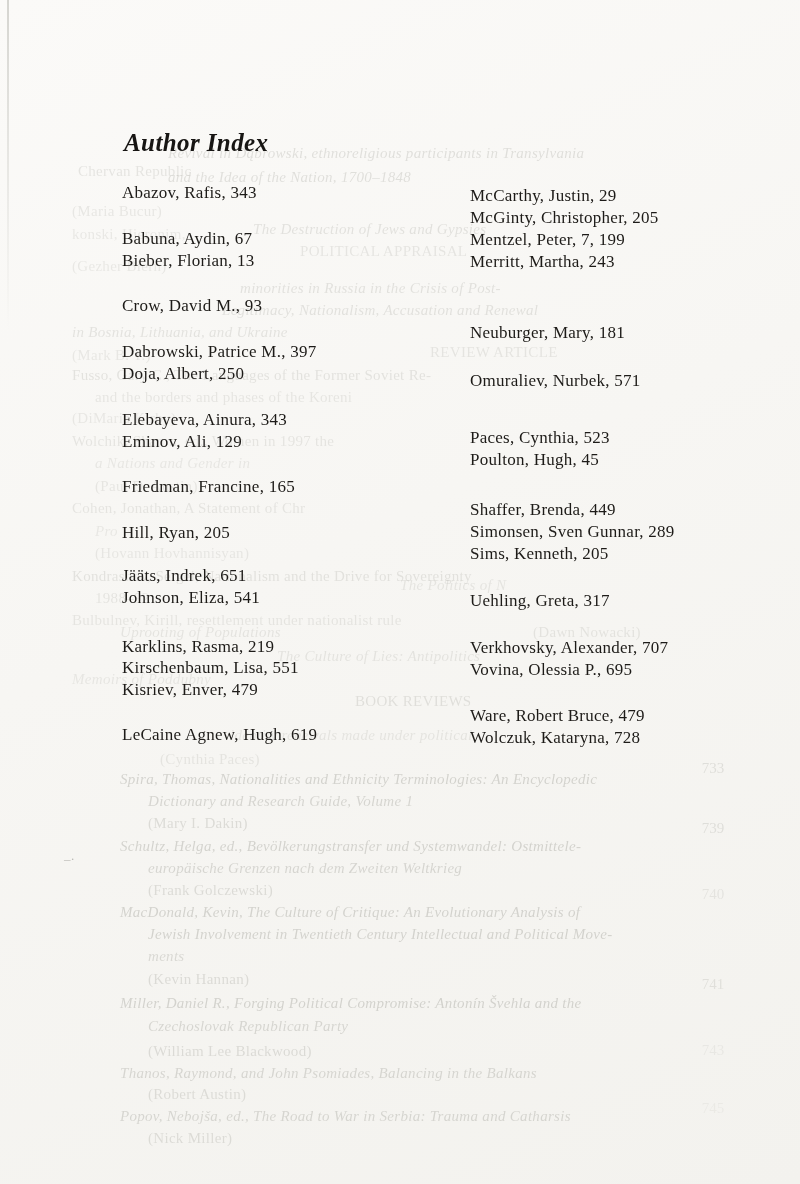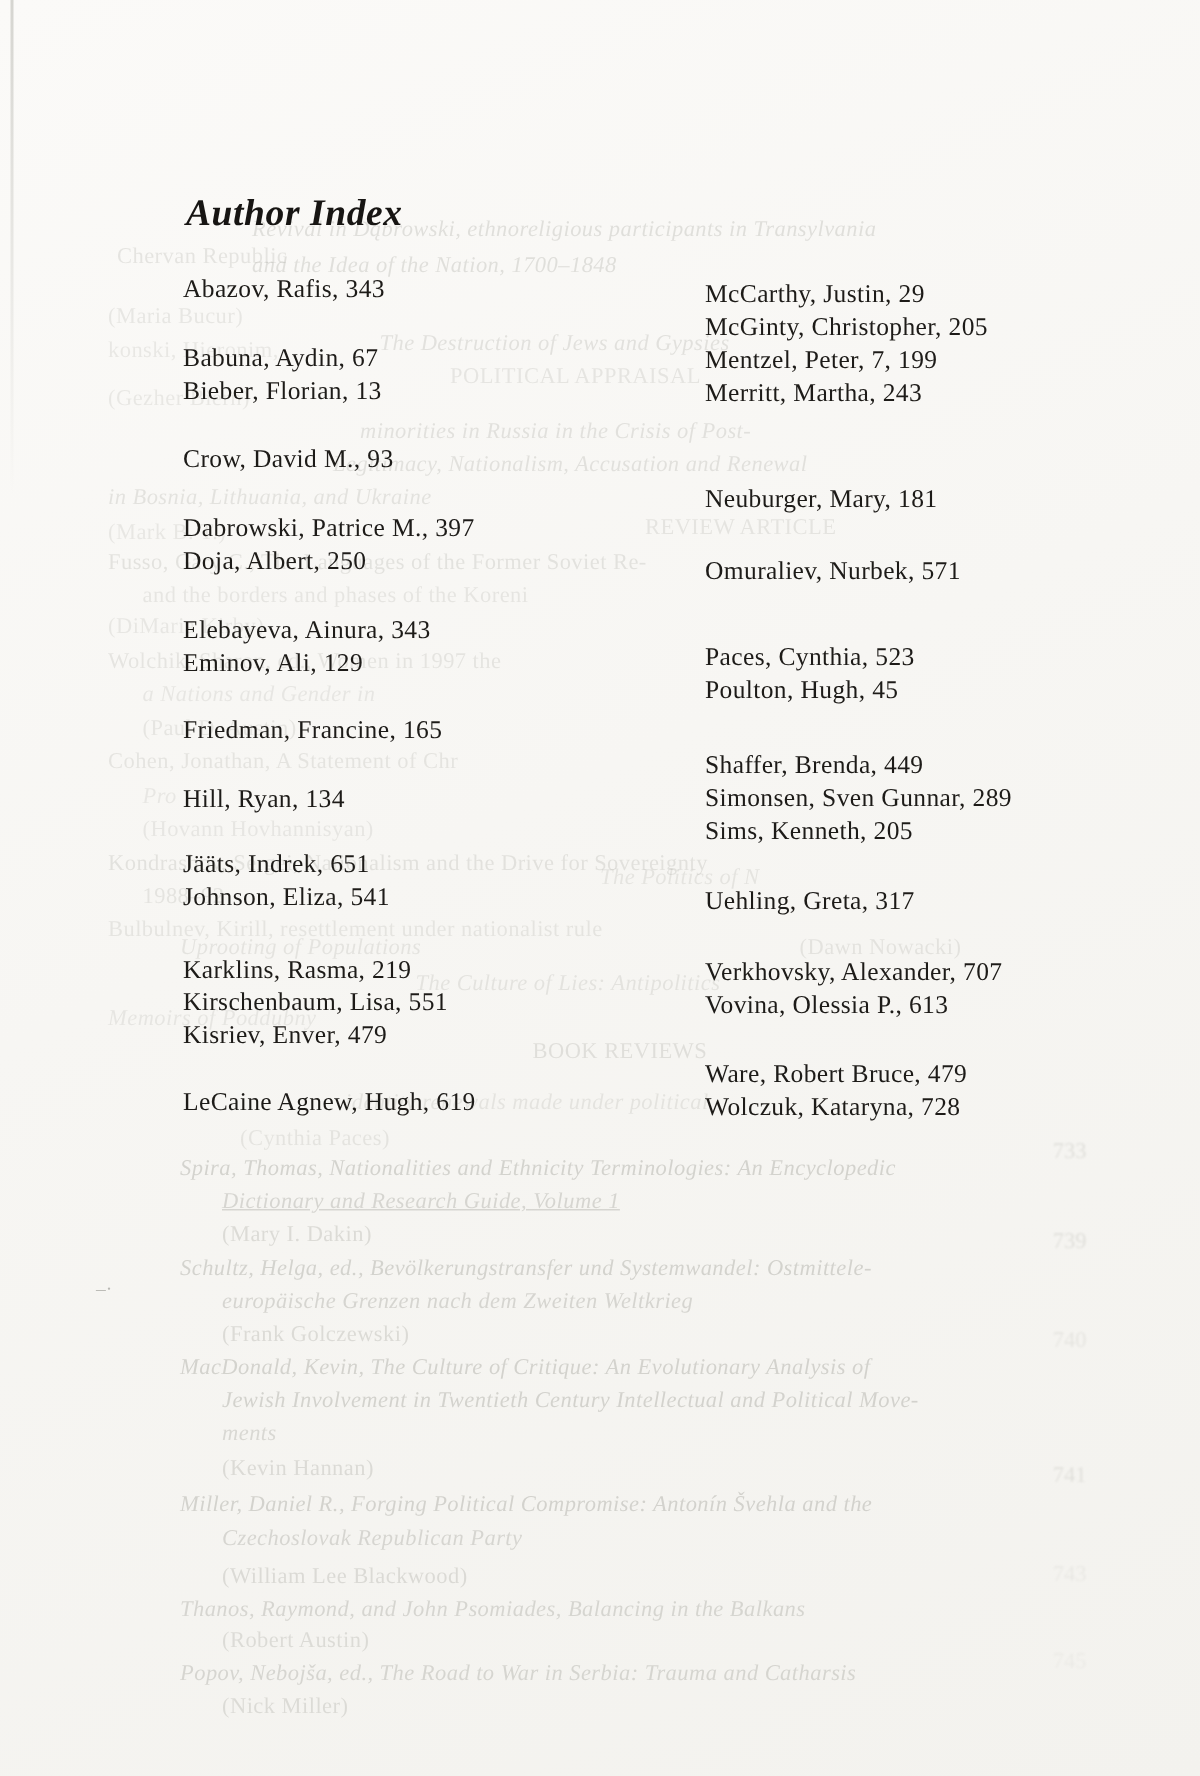--- a/index.html
+++ b/index.html
@@ -117,21 +117,21 @@
         <div class="gline" style="top: 590px; left: 95px; opacity: 0.15;">1988–92</div>
         <div class="gline" style="top: 612px; left: 72px; opacity: 0.14;">Bulbulnev, Kirill, resettlement under nationalist rule</div>
         <div class="gline i" style="top: 624px; left: 120px; opacity: 0.15;">Uprooting of Populations</div>
         <div class="gline" style="top: 624px; left: 533px; opacity: 0.15;">(Dawn Nowacki)</div>
         <div class="gline i" style="top: 648px; left: 277px; opacity: 0.15;">The Culture of Lies: Antipolitics</div>
         <div class="gline i" style="top: 671px; left: 72px; opacity: 0.13;">Memoirs of Poddubny</div>
         <div class="gline" style="top: 693px; left: 355px; opacity: 0.18;">BOOK REVIEWS</div>
         <div class="gline i" style="top: 727px; left: 230px; opacity: 0.14;">identity renewals made under political</div>
         <div class="gline" style="top: 751px; left: 160px; opacity: 0.14;">(Cynthia Paces)</div>
         <div class="gline i" style="top: 771px; left: 120px; opacity: 0.28;">Spira, Thomas, Nationalities and Ethnicity Terminologies: An Encyclopedic</div>
-        <div class="gline i" style="top: 793px; left: 148px; opacity: 0.26; text-decoration: underline;">Dictionary and Research Guide, Volume 1</div>
+        <div class="gline i" style="top: 793px; left: 148px; opacity: 0.26;">Dictionary and Research Guide, Volume 1</div>
         <div class="gline" style="top: 815px; left: 148px; opacity: 0.21;">(Mary I. Dakin)</div>
         <div class="gline i" style="top: 838px; left: 120px; opacity: 0.28;">Schultz, Helga, ed., Bevölkerungstransfer und Systemwandel: Ostmittele-</div>
         <div class="gline i" style="top: 860px; left: 148px; opacity: 0.26;">europäische Grenzen nach dem Zweiten Weltkrieg</div>
         <div class="gline" style="top: 882px; left: 148px; opacity: 0.21;">(Frank Golczewski)</div>
         <div class="gline i" style="top: 904px; left: 120px; opacity: 0.28;">MacDonald, Kevin, The Culture of Critique: An Evolutionary Analysis of</div>
         <div class="gline i" style="top: 926px; left: 148px; opacity: 0.28;">Jewish Involvement in Twentieth Century Intellectual and Political Move-</div>
         <div class="gline i" style="top: 948px; left: 148px; opacity: 0.23;">ments</div>
         <div class="gline" style="top: 971px; left: 148px; opacity: 0.21;">(Kevin Hannan)</div>
         <div class="gline i" style="top: 995px; left: 120px; opacity: 0.28;">Miller, Daniel R., Forging Political Compromise: Antonín Švehla and the</div>
         <div class="gline i" style="top: 1018px; left: 148px; opacity: 0.25;">Czechoslovak Republican Party</div>
@@ -162,21 +162,21 @@
 
   <div class="entry" style="top: 183px;">Abazov, Rafis, 343</div>
       <div class="entry" style="top: 229px;">Babuna, Aydin, 67</div>
       <div class="entry" style="top: 251px;">Bieber, Florian, 13</div>
       <div class="entry" style="top: 296px;">Crow, David M., 93</div>
       <div class="entry" style="top: 342px;">Dabrowski, Patrice M., 397</div>
       <div class="entry" style="top: 364px;">Doja, Albert, 250</div>
       <div class="entry" style="top: 410px;">Elebayeva, Ainura, 343</div>
       <div class="entry" style="top: 432px;">Eminov, Ali, 129</div>
       <div class="entry" style="top: 477px;">Friedman, Francine, 165</div>
-      <div class="entry" style="top: 523px;">Hill, Ryan, 134</div>
+      <div class="entry" style="top: 523px;">Hill, Ryan, 205</div>
       <div class="entry" style="top: 566px;">Jääts, Indrek, 651</div>
       <div class="entry" style="top: 588px;">Johnson, Eliza, 541</div>
       <div class="entry" style="top: 637px;">Karklins, Rasma, 219</div>
       <div class="entry" style="top: 658px;">Kirschenbaum, Lisa, 551</div>
       <div class="entry" style="top: 680px;">Kisriev, Enver, 479</div>
       <div class="entry" style="top: 725px;">LeCaine Agnew, Hugh, 619</div>
     </div>
 
   <div class="col col-right">
 
@@ -186,18 +186,18 @@
       <div class="entry" style="top: 252px;">Merritt, Martha, 243</div>
       <div class="entry" style="top: 323px;">Neuburger, Mary, 181</div>
       <div class="entry" style="top: 371px;">Omuraliev, Nurbek, 571</div>
       <div class="entry" style="top: 428px;">Paces, Cynthia, 523</div>
       <div class="entry" style="top: 450px;">Poulton, Hugh, 45</div>
       <div class="entry" style="top: 500px;">Shaffer, Brenda, 449</div>
       <div class="entry" style="top: 522px;">Simonsen, Sven Gunnar, 289</div>
       <div class="entry" style="top: 544px;">Sims, Kenneth, 205</div>
       <div class="entry" style="top: 591px;">Uehling, Greta, 317</div>
       <div class="entry" style="top: 638px;">Verkhovsky, Alexander, 707</div>
-      <div class="entry" style="top: 660px;">Vovina, Olessia P., 613</div>
+      <div class="entry" style="top: 660px;">Vovina, Olessia P., 695</div>
       <div class="entry" style="top: 706px;">Ware, Robert Bruce, 479</div>
       <div class="entry" style="top: 728px;">Wolczuk, Kataryna, 728</div>
     </div>
 
 </div>
 
 </body></html>

